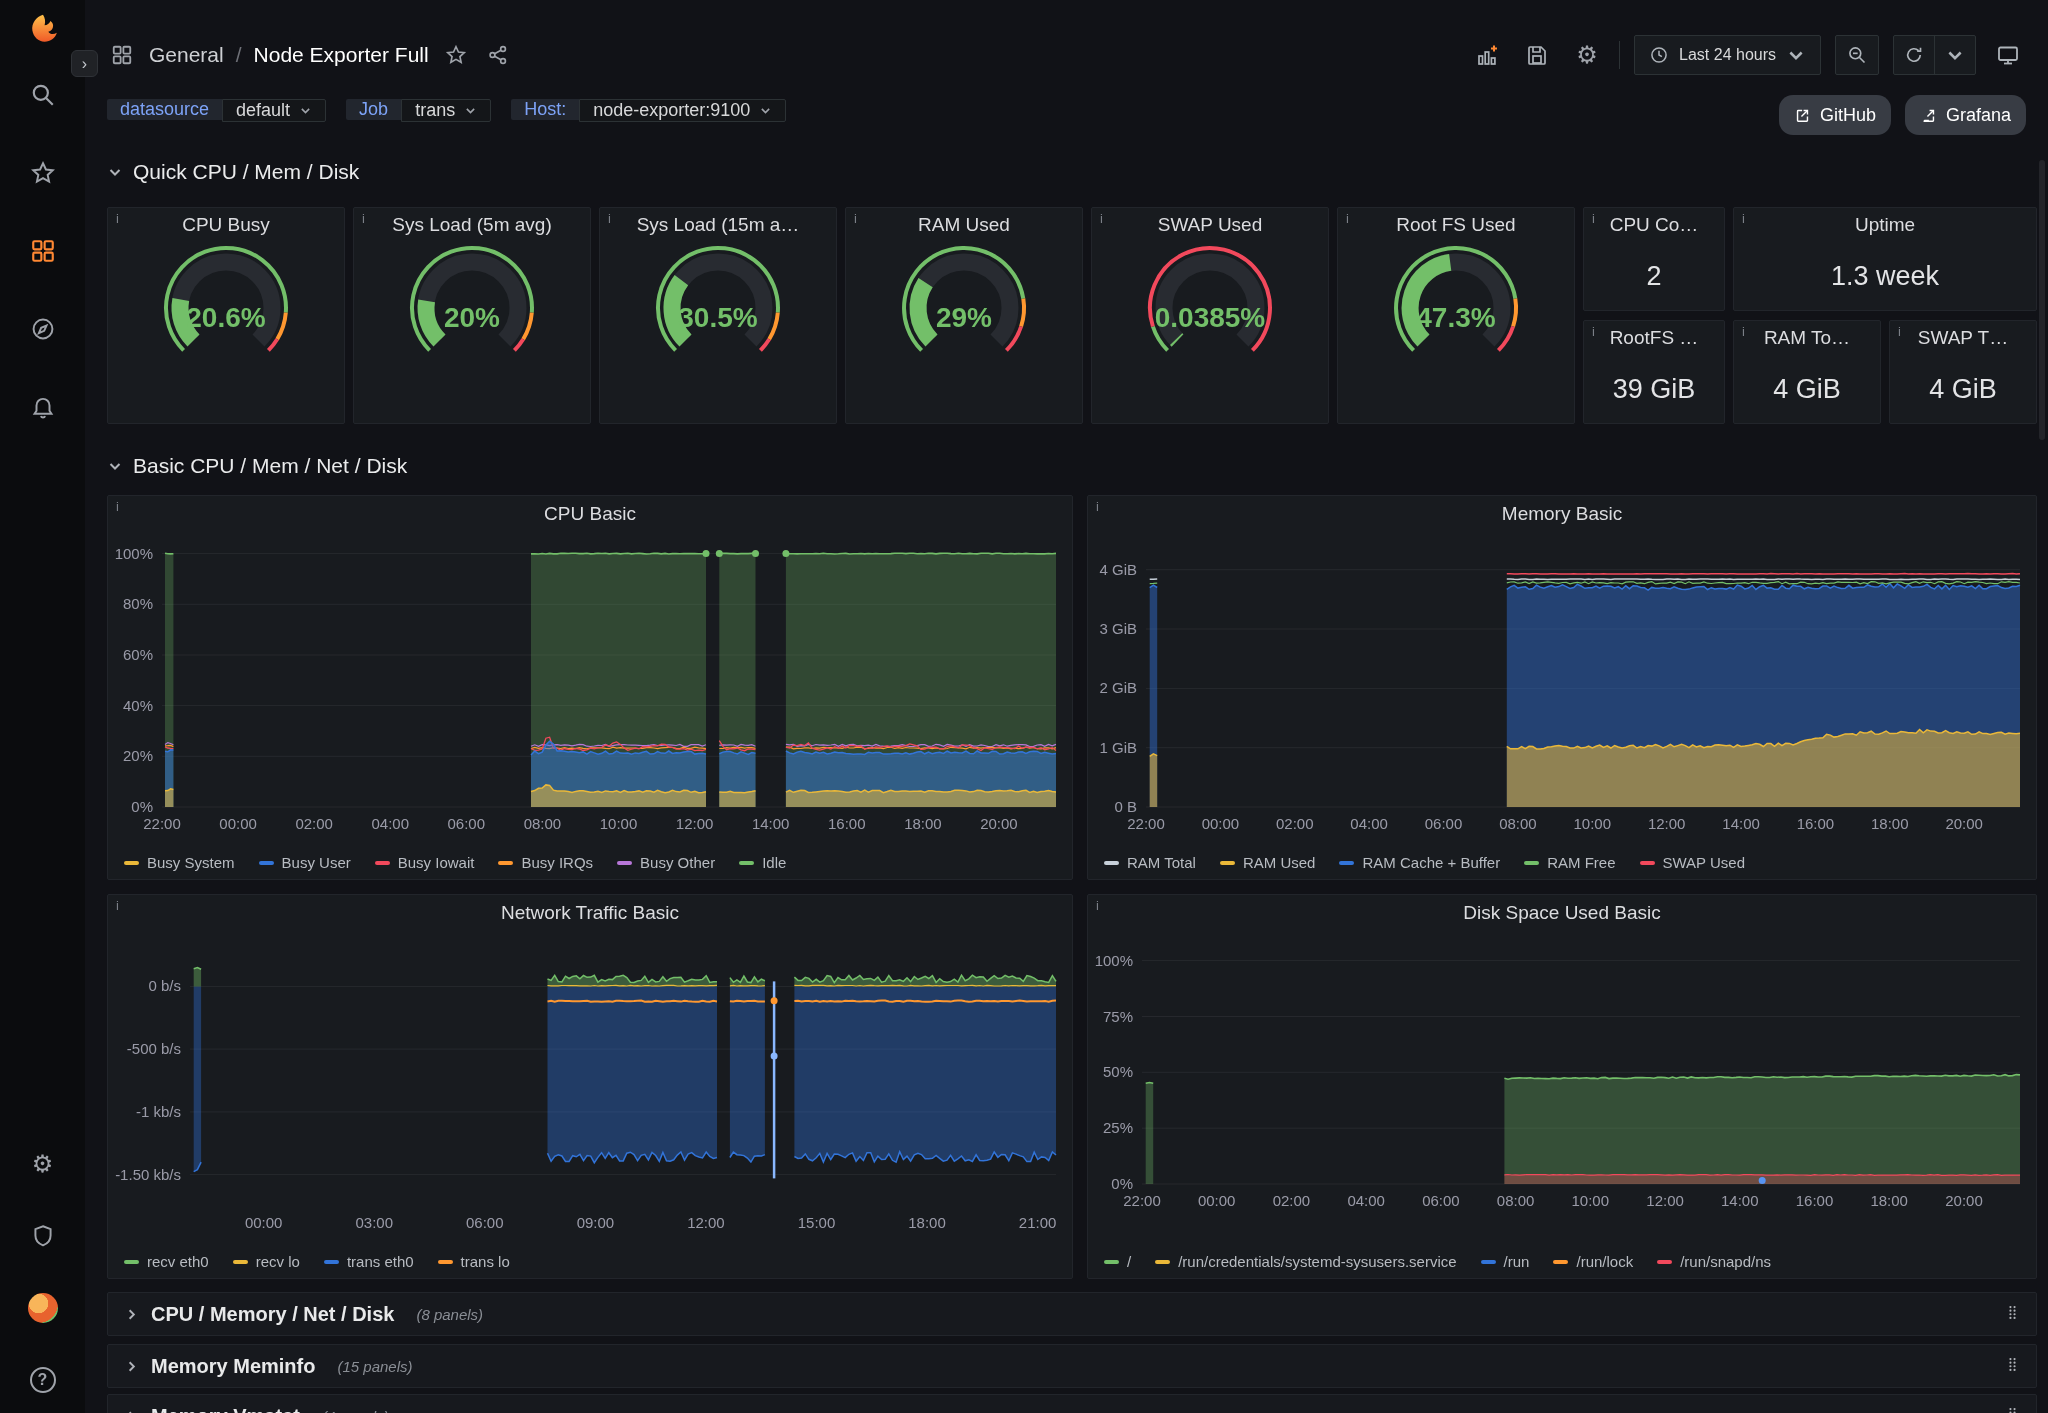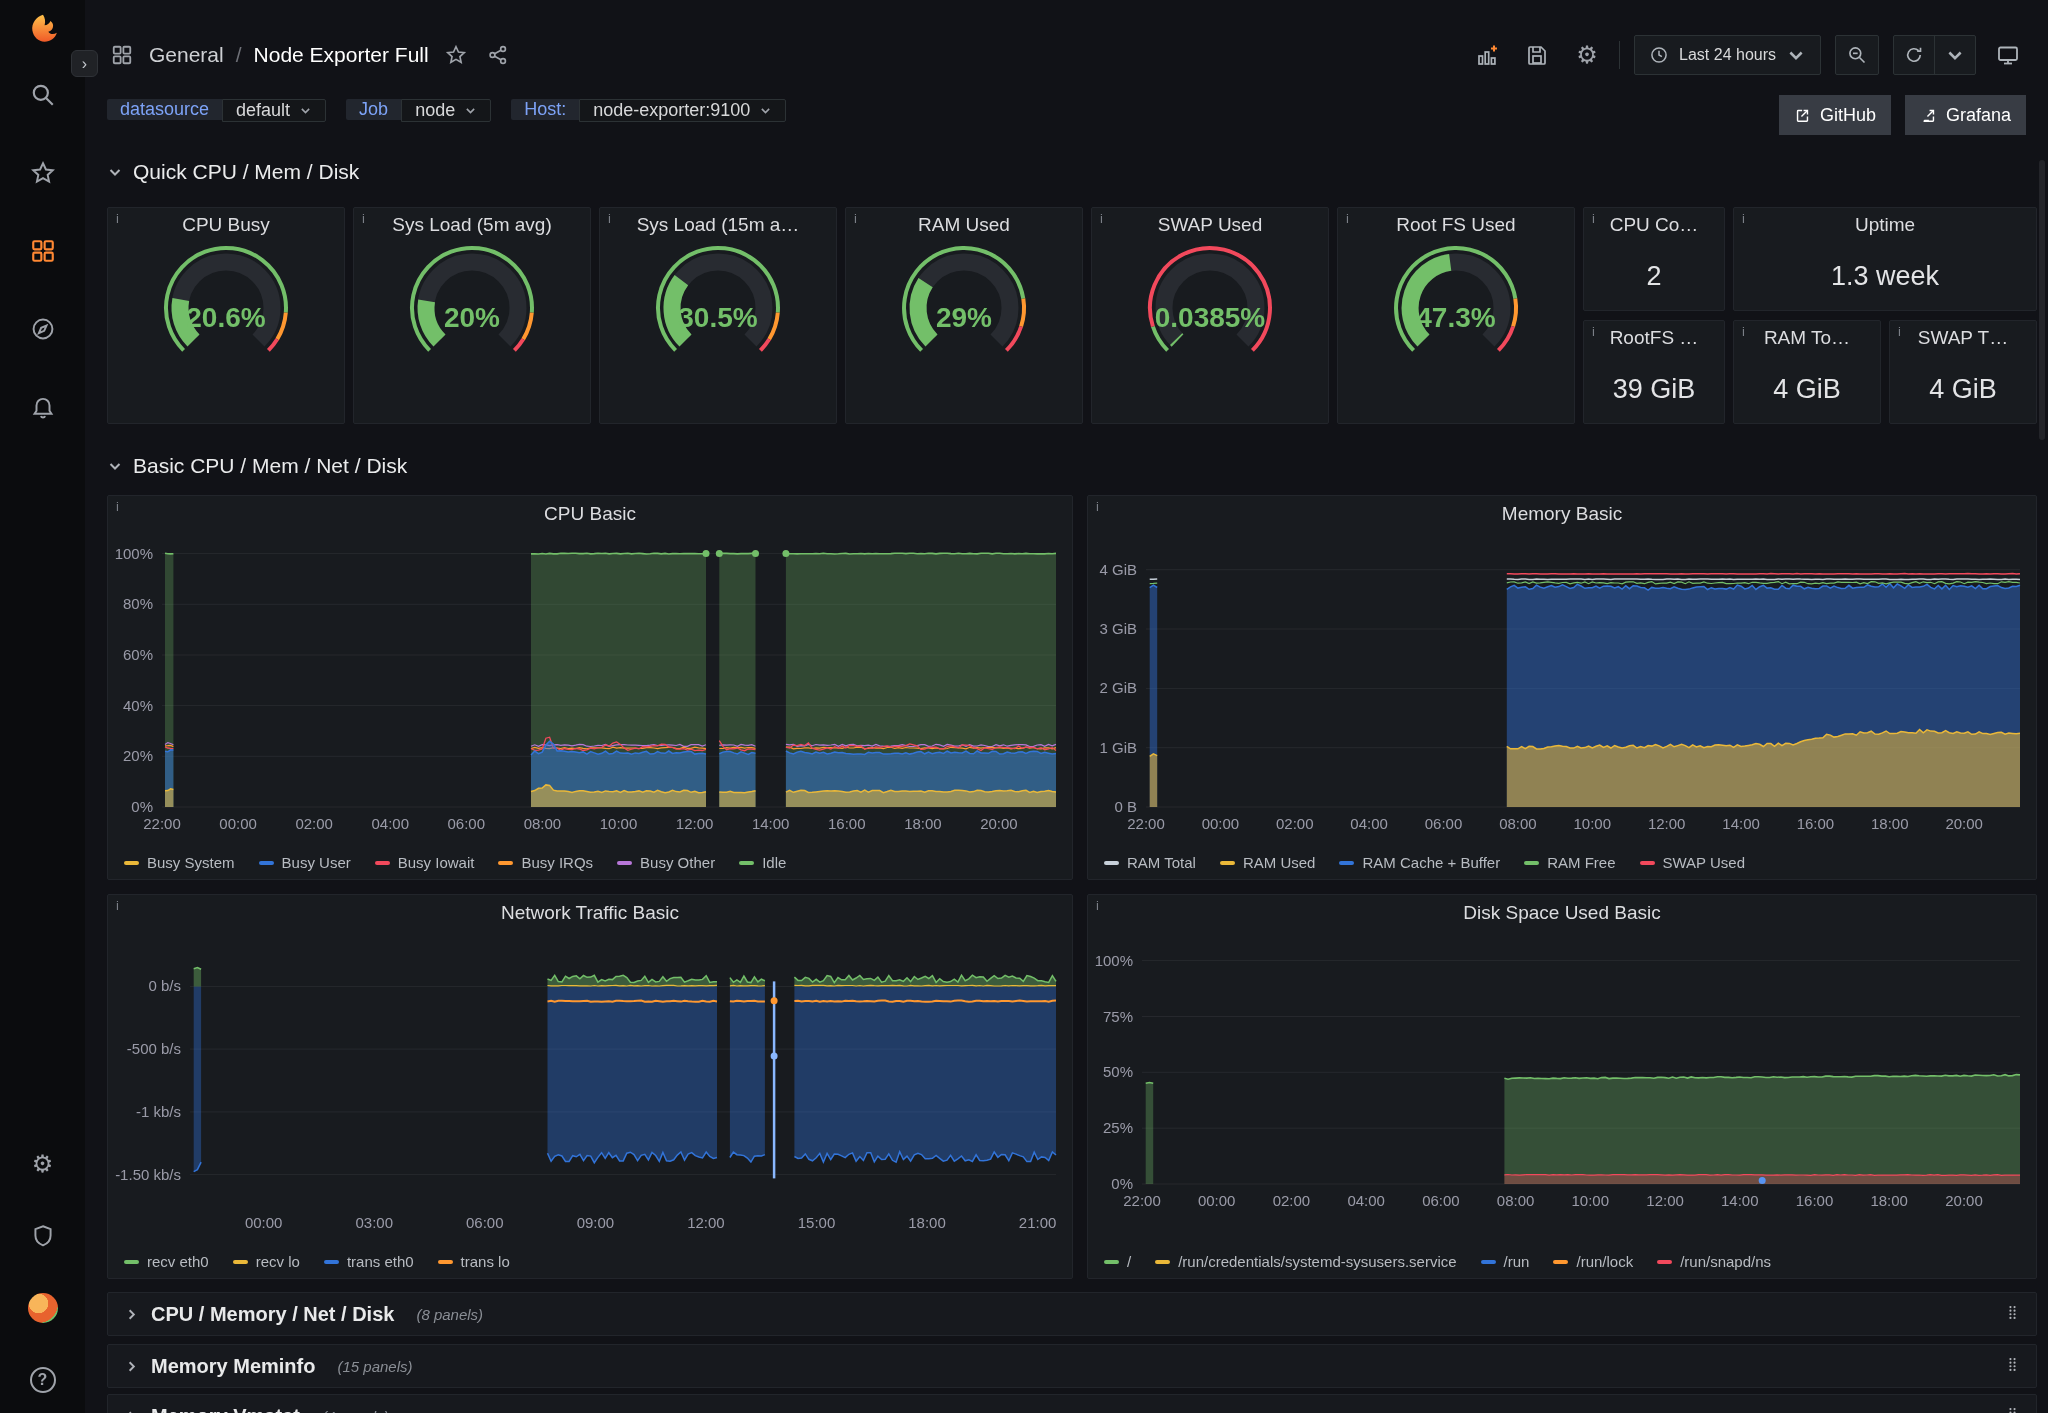--- a/index.html
+++ b/index.html
@@ -43,21 +43,21 @@
   .tp-group .inner-div{width:1px;height:38px;background:#2c3235}
 
   
   .submenu{position:absolute;top:86px;left:0;right:0;height:58px;display:flex;align-items:center;justify-content:space-between;padding:0 22px}
   .var-group{display:flex;gap:20px}
   .var{display:flex;align-items:flex-start;height:33px}
   .var-label{background:#22262e;color:#7da3f7;padding:0 13px;display:flex;align-items:center;border-radius:2px 0 0 2px;font-size:18px}
   .var-value{background:#141619;border:1px solid #2c3235;color:#d8d9da;padding:0 13px;display:flex;align-items:center;gap:9px;border-radius:0 2px 2px 0;font-size:18px}
   .var-value svg{width:13px;height:13px;color:#9fa3aa}
   .dash-links{display:flex;gap:14px}
-  .link-btn{display:flex;align-items:center;gap:9px;background:#383c44;color:#fff;font-size:18px;padding:0 15px;height:40px;border-radius:0}
+  .link-btn{display:flex;align-items:center;gap:9px;background:#383c44;color:#fff;font-size:18px;padding:0 15px;height:40px;border-radius:14px}
   .link-btn svg{width:17px;height:17px}
 
   
   .sec-h{position:absolute;display:flex;align-items:center;gap:10px;font-size:21px;font-weight:400;color:#eaebec;height:40px}
   .sec-h svg{width:16px;height:16px;color:#b0b3b9}
   .panel{position:absolute;background:#181b1f;border:1px solid #22252b;border-radius:2px}
   .p-info{position:absolute;top:3px;left:8px;font-size:13px;color:#7b7f87;z-index:2}
   .p-title{height:34px;display:flex;align-items:center;justify-content:center;font-size:19px;font-weight:500;color:#dcdde0;white-space:nowrap;overflow:hidden}
   .gauge-wrap{position:absolute;left:0;right:0;top:34px;bottom:0}
   .gauge-value{position:absolute;left:0;right:0;top:94px;text-align:center;font-weight:700;font-size:28px;color:#73bf69}
@@ -250,21 +250,21 @@
           <button class="var-value">
             <span>default</span>
             <svg viewBox="0 0 16 16" fill="none" stroke="currentColor" stroke-width="2">
                 <path d="M3.5 6l4.5 4.5L12.5 6"></path>
               </svg>
           </button>
         </div>
         <div class="var">
           <span class="var-label">Job</span>
           <button class="var-value">
-            <span>node</span>
+            <span>trans</span>
             <svg viewBox="0 0 16 16" fill="none" stroke="currentColor" stroke-width="2">
                 <path d="M3.5 6l4.5 4.5L12.5 6"></path>
               </svg>
           </button>
         </div>
         <div class="var">
           <span class="var-label">Host:</span>
           <button class="var-value">
             <span>node-exporter:9100</span>
             <svg viewBox="0 0 16 16" fill="none" stroke="currentColor" stroke-width="2">

